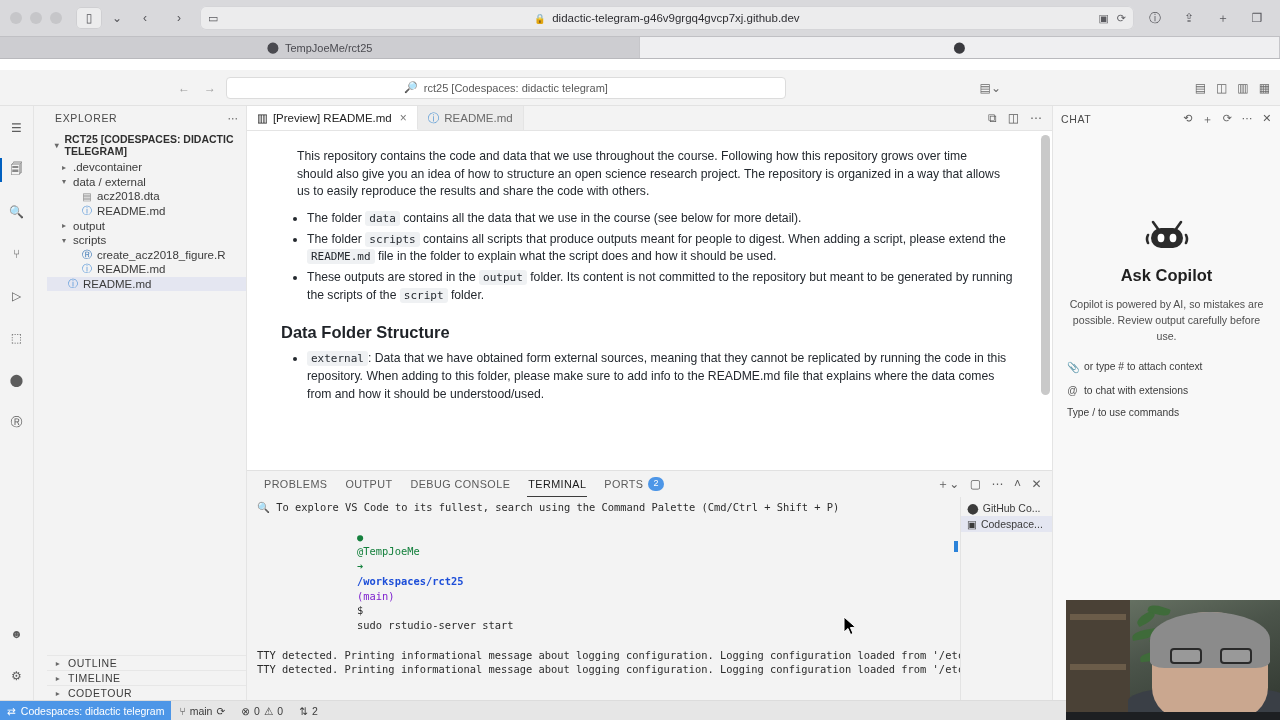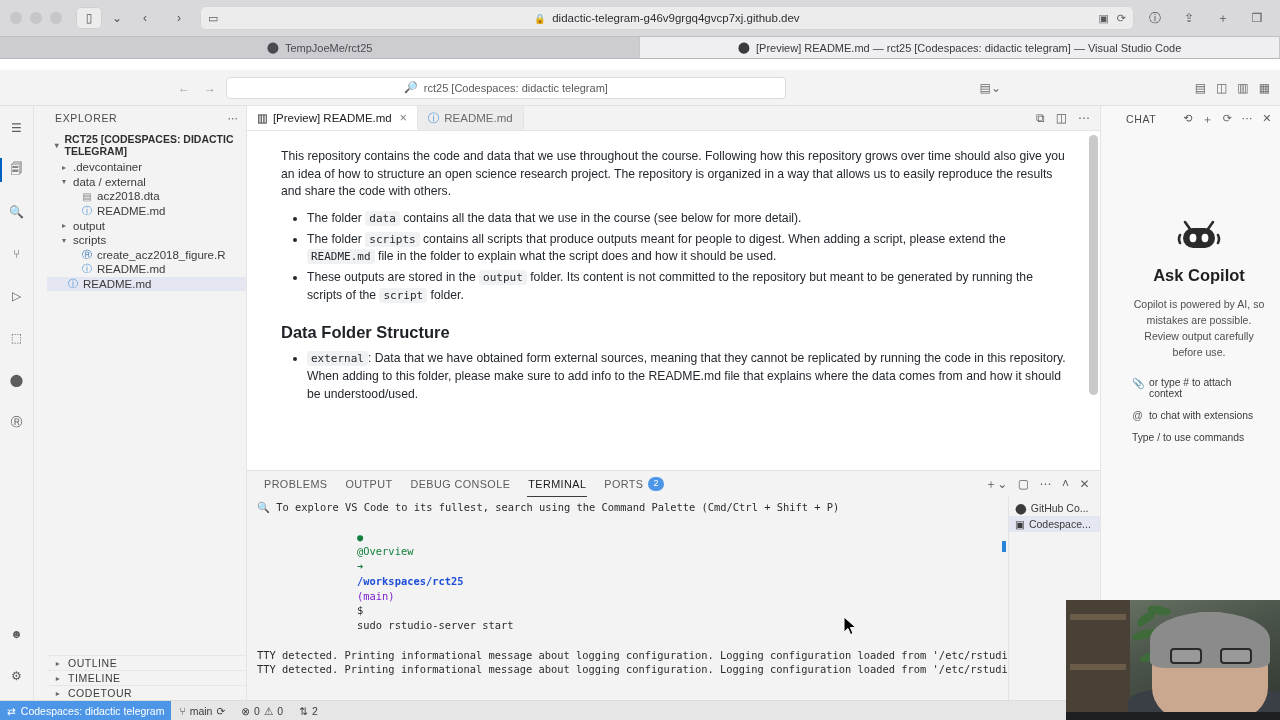--- a/index.html
+++ b/index.html
@@ -131,21 +131,21 @@
   .etab.active { background: #ffffff; color: #222; border-bottom: 1px solid #fff; }
   .etab .x { font-size: 12px; color: #777; margin-left: 3px; }
   .tabs-actions { margin-left: auto; display: flex; align-items: center; gap: 11px; padding: 0 10px; color: #5d5d5d; font-size: 12px; }
 
   
   .preview-wrap { flex: 1; position: relative; min-height: 0; background: #fff; overflow: hidden; }
   .preview {
     position: absolute; inset: 0; padding: 8px 30px 8px 34px; overflow: hidden;
     font-size: 12.2px; line-height: 1.45; color: #24292f;
   }
-  .preview p { margin: 9px 0; }
+  .preview p { margin: 9px 16px; }
   .preview h2 {
     font-size: 16.5px; margin: 16px 0 6px; font-weight: bold; color: #1f2328;
   }
   .preview h3 {
     font-size: 14.5px; margin: 16px 0 6px; font-weight: bold; color: #1f2328;
   }
   .preview ul { margin: 6px 0; padding-left: 26px; }
   .preview li { margin: 3px 0; }
   code.inl {
     background: #eff1f3; border-radius: 3px; padding: 1px 4px;
@@ -183,22 +183,22 @@
   .term .purple { color: #7e22ce; }
   .term .dot-g { color: #15803d; }
   .term-cursorbar { position: absolute; right: 2px; top: 44px; width: 4px; height: 11px; background: #2b82d9; }
 
   .term-list { width: 92px; border-left: 1px solid #e3e3e3; padding: 3px 0; font-size: 10.5px; }
   .tl-item { display: flex; align-items: center; gap: 4px; padding: 2px 6px; color: #3b3b3b; white-space: nowrap; }
   .tl-item.active { background: #e4e6f1; }
 
   
   .chat {
-    width: 180px; background: #f8f8f8; border-left: 1px solid #e4e4e4;
-    display: flex; flex-direction: column; padding-left: 17px;
+    width: 228px; background: #f8f8f8; border-left: 1px solid #e4e4e4;
+    display: flex; flex-direction: column;
   }
   .chat-head {
     height: 26px; display: flex; align-items: center; padding: 0 8px;
     font-size: 10.5px; letter-spacing: .06em; color: #4a4a4a; text-transform: uppercase;
   }
   .chat-head .acts { margin-left: auto; display: flex; gap: 9px; color: #5d5d5d; font-size: 11px; }
   .chat-body { padding: 0 14px; text-align: center; }
   .copilot-logo { margin-top: 84px; display: flex; justify-content: center; color: #2b2b2b; }
   .chat-title { font-size: 16.5px; font-weight: bold; color: #1f1f1f; margin-top: 10px; }
   .chat-sub { font-size: 10.6px; color: #4f4f4f; line-height: 1.5; margin-top: 12px; }
@@ -284,21 +284,20 @@
     <div class="chrome-btn">❐</div>
   </div>
 
   <div class="tab-strip">
     <div class="btab inactive">
       <span>⬤</span>
       <span>TempJoeMe/rct25</span>
     </div>
     <div class="btab active">
       <span>⬤</span>
-      <span>[Preview] README.md — rct25 [Codespaces: didactic telegram] — Visual Studio Code</span>
     </div>
   </div>
 
   <div class="vscode">
 
     <div class="vs-titlebar">
       <div class="vs-nav">
         <span>←</span>
         <span>→</span>
       </div>
@@ -470,21 +469,21 @@
             </div>
           </div>
 
           <div class="panel-body">
             <div class="term">
               <div class="ln"></div>
               <div class="ln">🔍 To explore VS Code to its fullest, search using the Command Palette (Cmd/Ctrl + Shift + P)</div>
               <div class="ln"></div>
               <div class="ln">
                 <span class="dot-g">●</span>
-                <span class="green">@Overview</span>
+                <span class="green">@TempJoeMe</span>
                 <span class="green">➜</span>
                 <span class="blue">/workspaces/rct25</span>
                 <span class="purple">(main)</span>
                 <span>$</span>
                 <span>sudo rstudio-server start</span>
               </div>
               <div class="ln">TTY detected. Printing informational message about logging configuration. Logging configuration loaded from '/etc/rstudio/logging.conf'. Logging to 'syslog'.</div>
               <div class="ln">TTY detected. Printing informational message about logging configuration. Logging configuration loaded from '/etc/rstudio/logging.conf'. Logging to 'syslog'.</div>
 
               <div class="term-cursorbar"></div>

